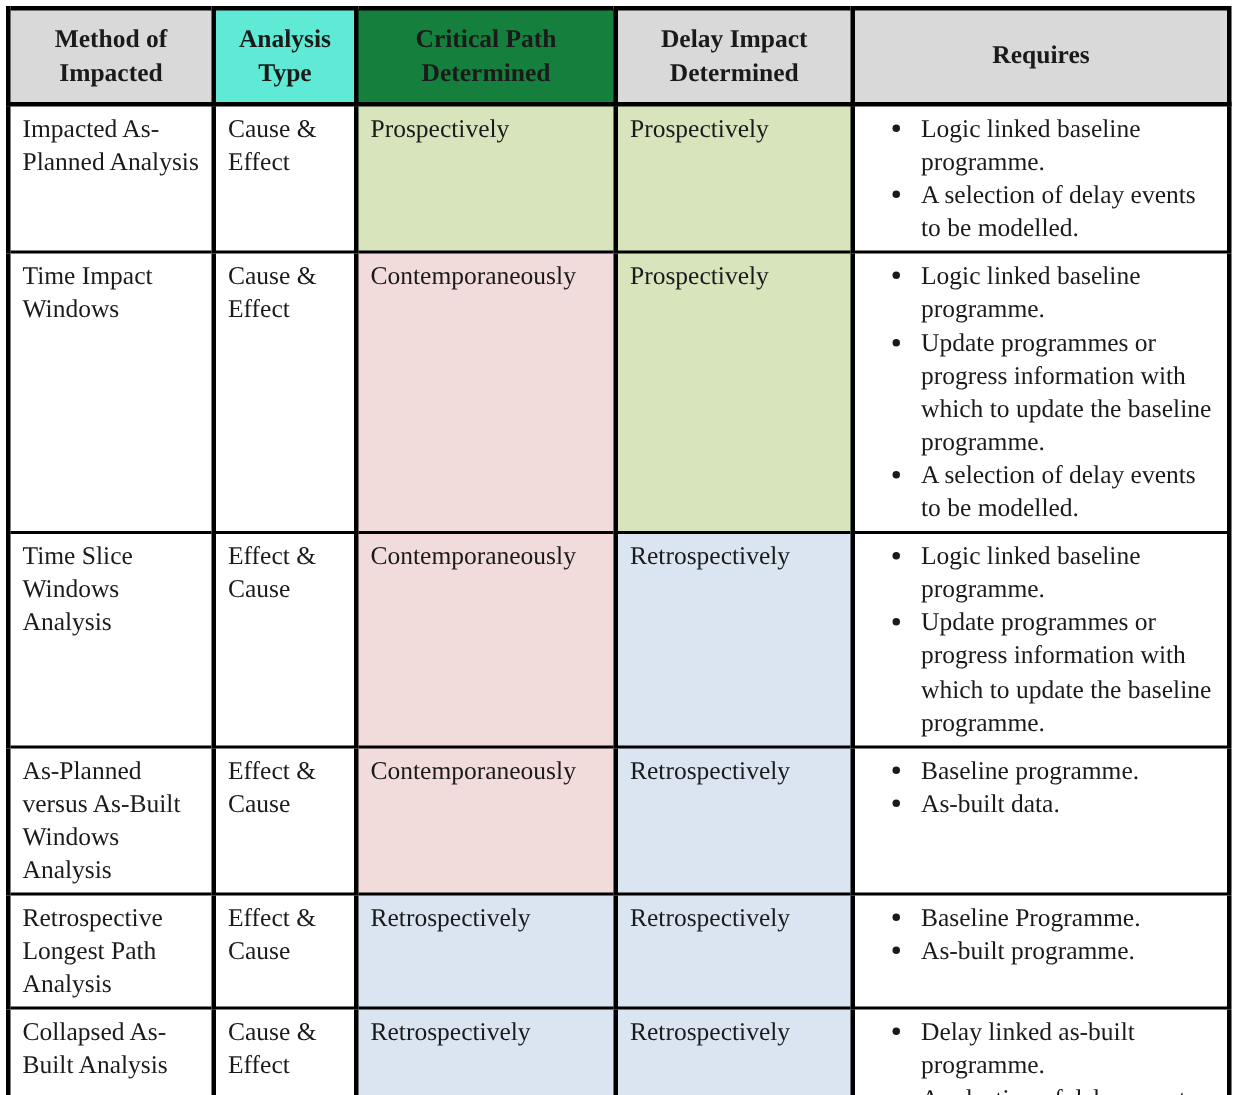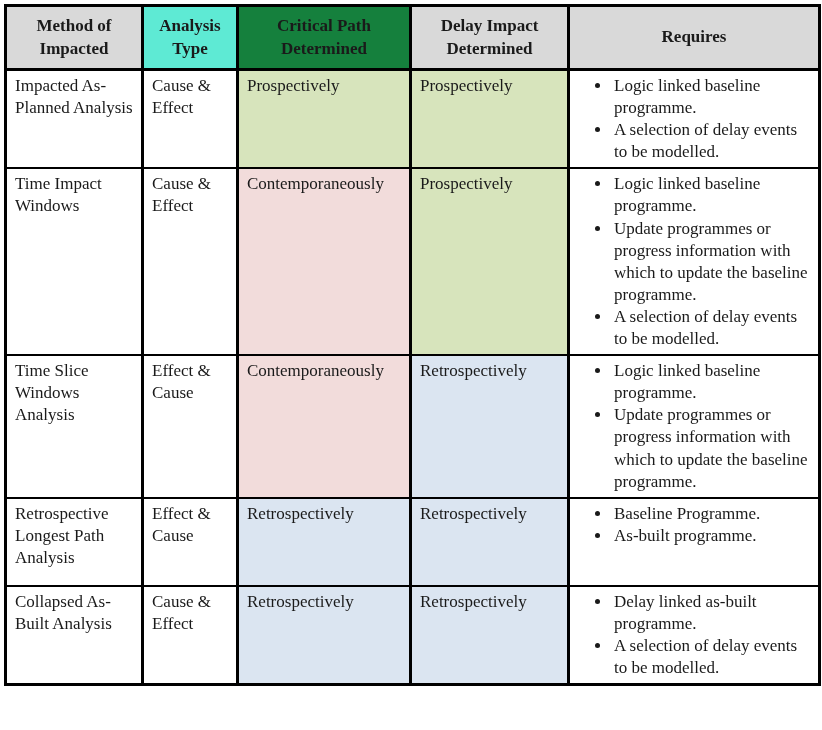--- a/index.html
+++ b/index.html
@@ -110,20 +110,32 @@
           <td class="col-2" style="background: rgb(242, 220, 219);">Contemporaneously</td>
           <td class="col-3" style="background: rgb(219, 229, 241);">Retrospectively</td>
           <td class="col-4">
             <ul class="requires-list">
               <li>Logic linked baseline programme.</li>
               <li>Update programmes or progress information with which to update the baseline programme.</li>
             </ul>
           </td>
         </tr>
         <tr>
+          <td class="col-0">As-Planned versus As-Built Windows Analysis</td>
+          <td class="col-1">Effect &amp; Cause</td>
+          <td class="col-2" style="background: rgb(242, 220, 219);">Contemporaneously</td>
+          <td class="col-3" style="background: rgb(219, 229, 241);">Retrospectively</td>
+          <td class="col-4">
+            <ul class="requires-list">
+              <li>Baseline programme.</li>
+              <li>As-built data.</li>
+            </ul>
+          </td>
+        </tr>
+        <tr>
           <td class="col-0">Retrospective Longest Path Analysis</td>
           <td class="col-1">Effect &amp; Cause</td>
           <td class="col-2" style="background: rgb(219, 229, 241);">Retrospectively</td>
           <td class="col-3" style="background: rgb(219, 229, 241);">Retrospectively</td>
           <td class="col-4">
             <ul class="requires-list">
               <li>Baseline Programme.</li>
               <li>As-built programme.</li>
             </ul>
           </td>

